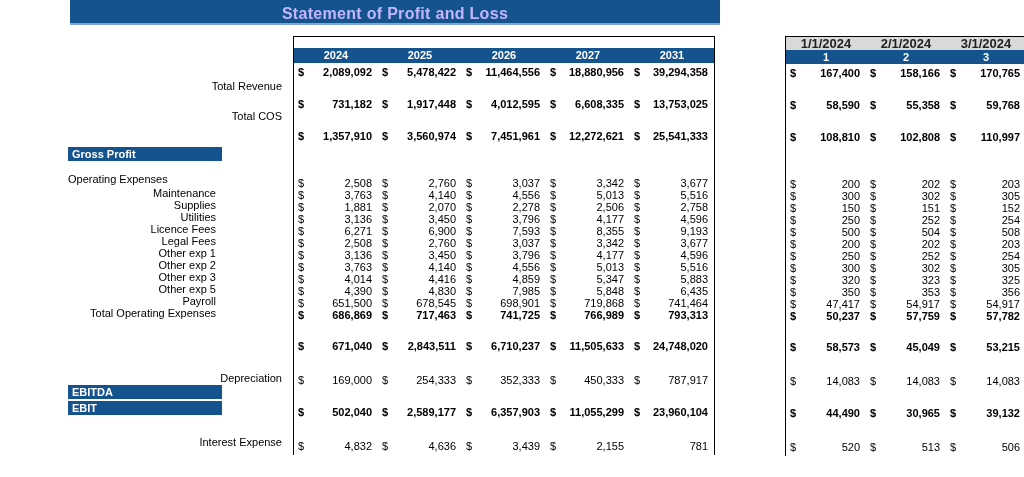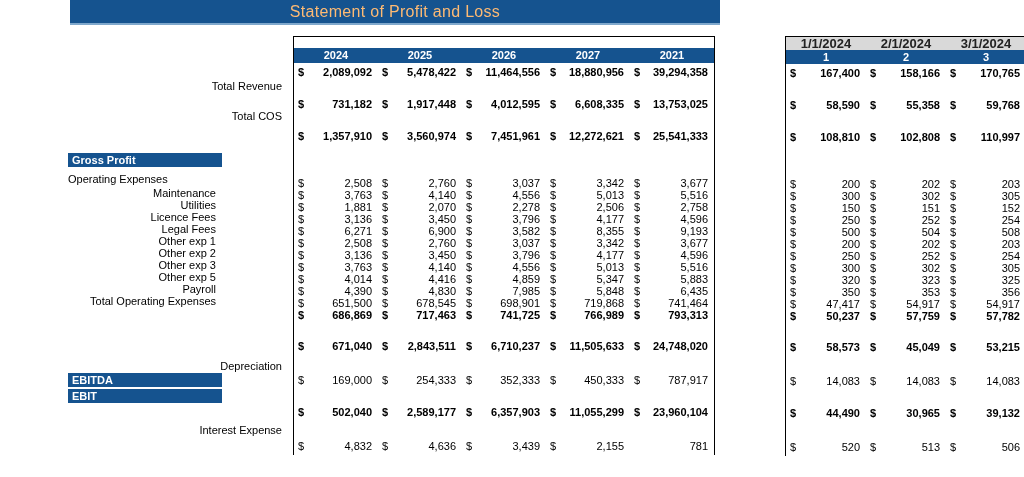--- a/index.html
+++ b/index.html
@@ -12,25 +12,25 @@
     overflow:hidden;
     position:relative;
   }
   
   .title-bar{
     position:absolute;
     left:70px; top:0px;
     width:650px; height:23px;
     background:#15538F;
     border-bottom:2px solid #7FA8CC;
-    color:#fdba74;
+    color:#c4b5fd;
     font-size:16px;
-    font-weight:normal;
+    font-weight:bold;
     display:flex;
-    align-items:center;
+    align-items:flex-end;
     justify-content:center;
     letter-spacing:.3px;
   }
 
   .label-col{
     position:absolute;
     left:0px; top:33px;
     width:290px;
   }
   .lbl-row{
@@ -173,27 +173,28 @@
 
   <div class="lbl-row h22"></div>
   <div class="lbl-row h22"></div>
 
   <div class="lbl-row h18 bold">Total Revenue</div>
   <div class="lbl-row h14"></div>
   <div class="lbl-row h18 bold">Total COS</div>
   <div class="lbl-row h14"></div>
 
   <div class="lbl-row h18">
-    <div class="lbl-bar" style="top:16px;">Gross Profit</div>
+    <div class="lbl-bar" style="top:10px;">Gross Profit</div>
   </div>
   <div class="lbl-row h16"></div>
 
   <div class="lbl-row h16 bold left">Operating Expenses</div>
 
   <div class="lbl-row indent">Maintenance</div>
+  <div class="lbl-row indent">Supplies</div>
   <div class="lbl-row indent">Utilities</div>
   <div class="lbl-row indent">Licence Fees</div>
   <div class="lbl-row indent">Legal Fees</div>
   <div class="lbl-row indent">Other exp 1</div>
   <div class="lbl-row indent">Other exp 2</div>
   <div class="lbl-row indent">Other exp 3</div>
   <div class="lbl-row indent">Other exp 5</div>
   <div class="lbl-row indent">Payroll</div>
   <div class="lbl-row bold indent">Total Operating Expenses</div>
 
@@ -215,21 +216,21 @@
   <div class="lbl-row h18 bold">Interest Expense</div>
 </div>
 
 <div class="tbl-annual">
   <div class="blank-row"></div>
   <div class="hdr-row">
     <div class="hdr-cell">2024</div>
     <div class="hdr-cell">2025</div>
     <div class="hdr-cell">2026</div>
     <div class="hdr-cell">2027</div>
-    <div class="hdr-cell">2021</div>
+    <div class="hdr-cell">2031</div>
   </div>
 
   <div class="body-wrap">
 
     <div class="num-row h18 bold">
       <div class="num-cell">
           <span class="cur">$</span>
           <span class="val">2,089,092</span>
         </div>
       <div class="num-cell">
@@ -399,21 +400,21 @@
       <div class="num-cell">
           <span class="cur">$</span>
           <span class="val">6,271</span>
         </div>
       <div class="num-cell">
           <span class="cur">$</span>
           <span class="val">6,900</span>
         </div>
       <div class="num-cell">
           <span class="cur">$</span>
-          <span class="val">3,582</span>
+          <span class="val">7,593</span>
         </div>
       <div class="num-cell">
           <span class="cur">$</span>
           <span class="val">8,355</span>
         </div>
       <div class="num-cell">
           <span class="cur">$</span>
           <span class="val">9,193</span>
         </div>
     </div>

